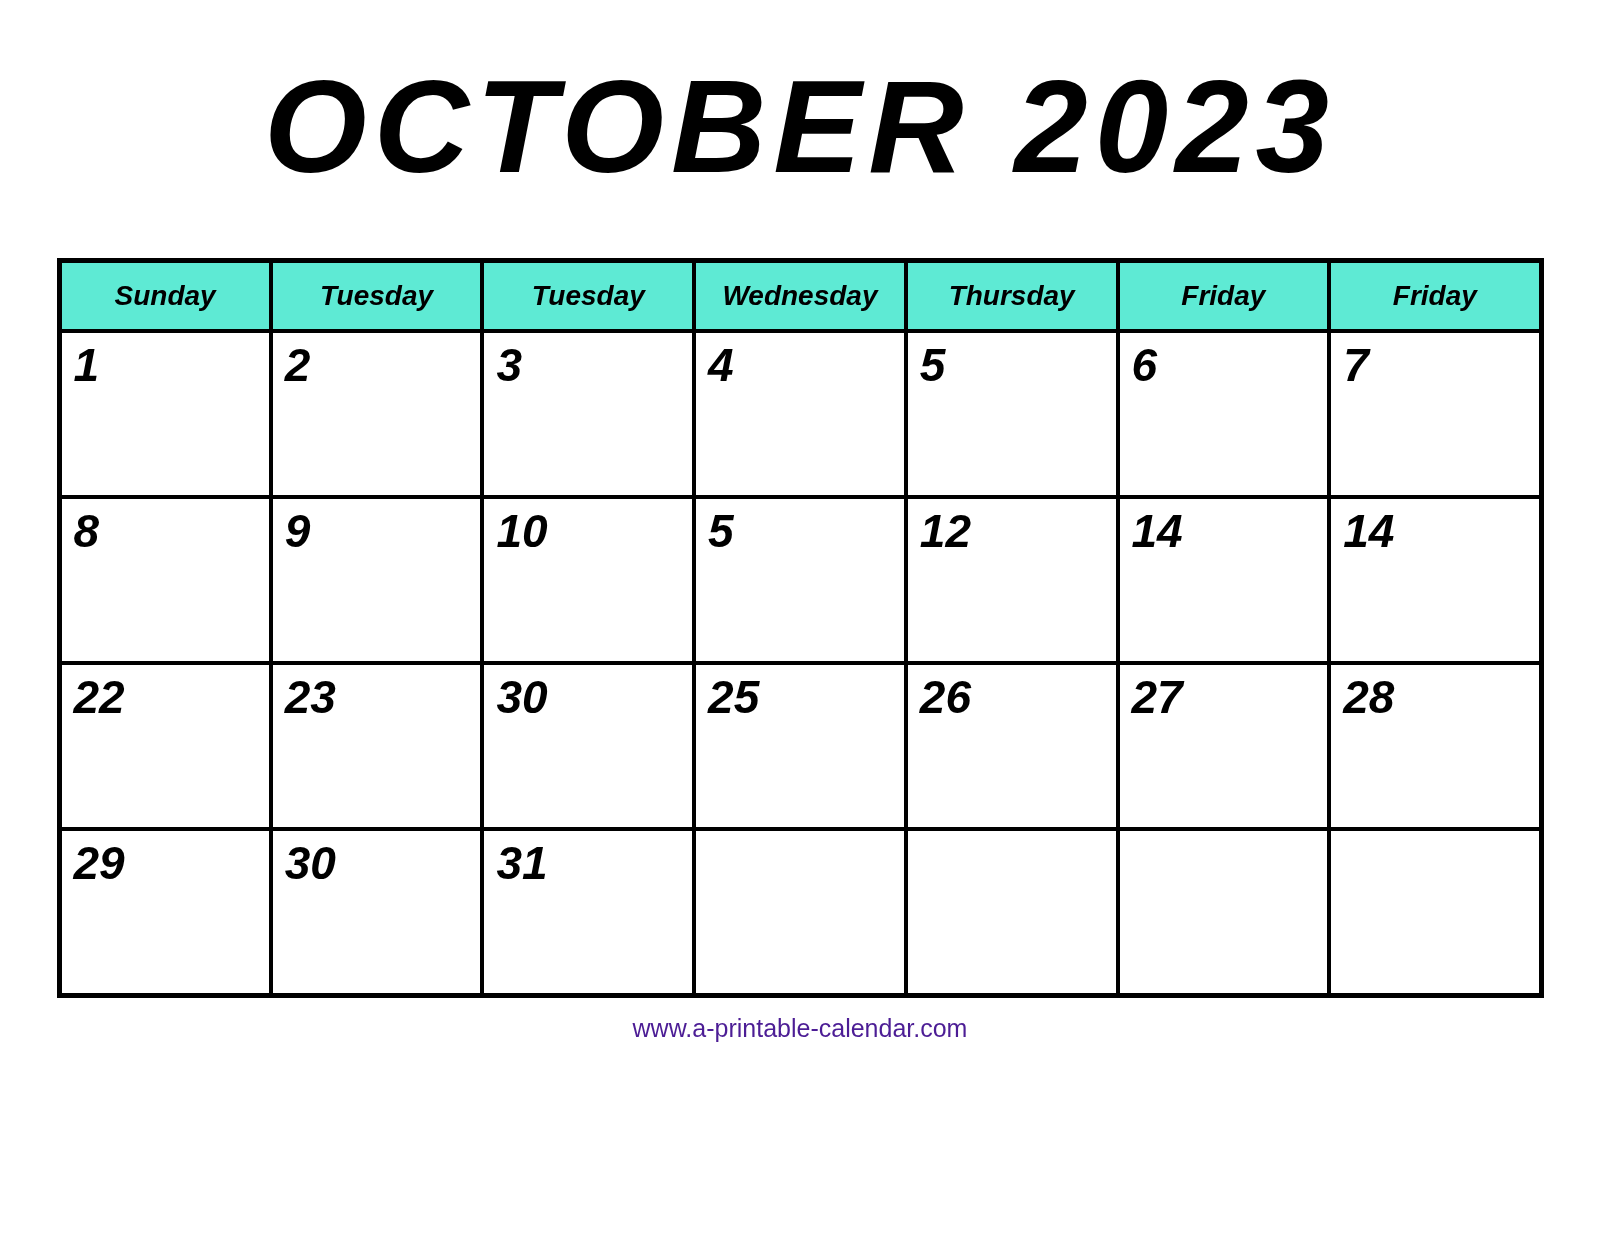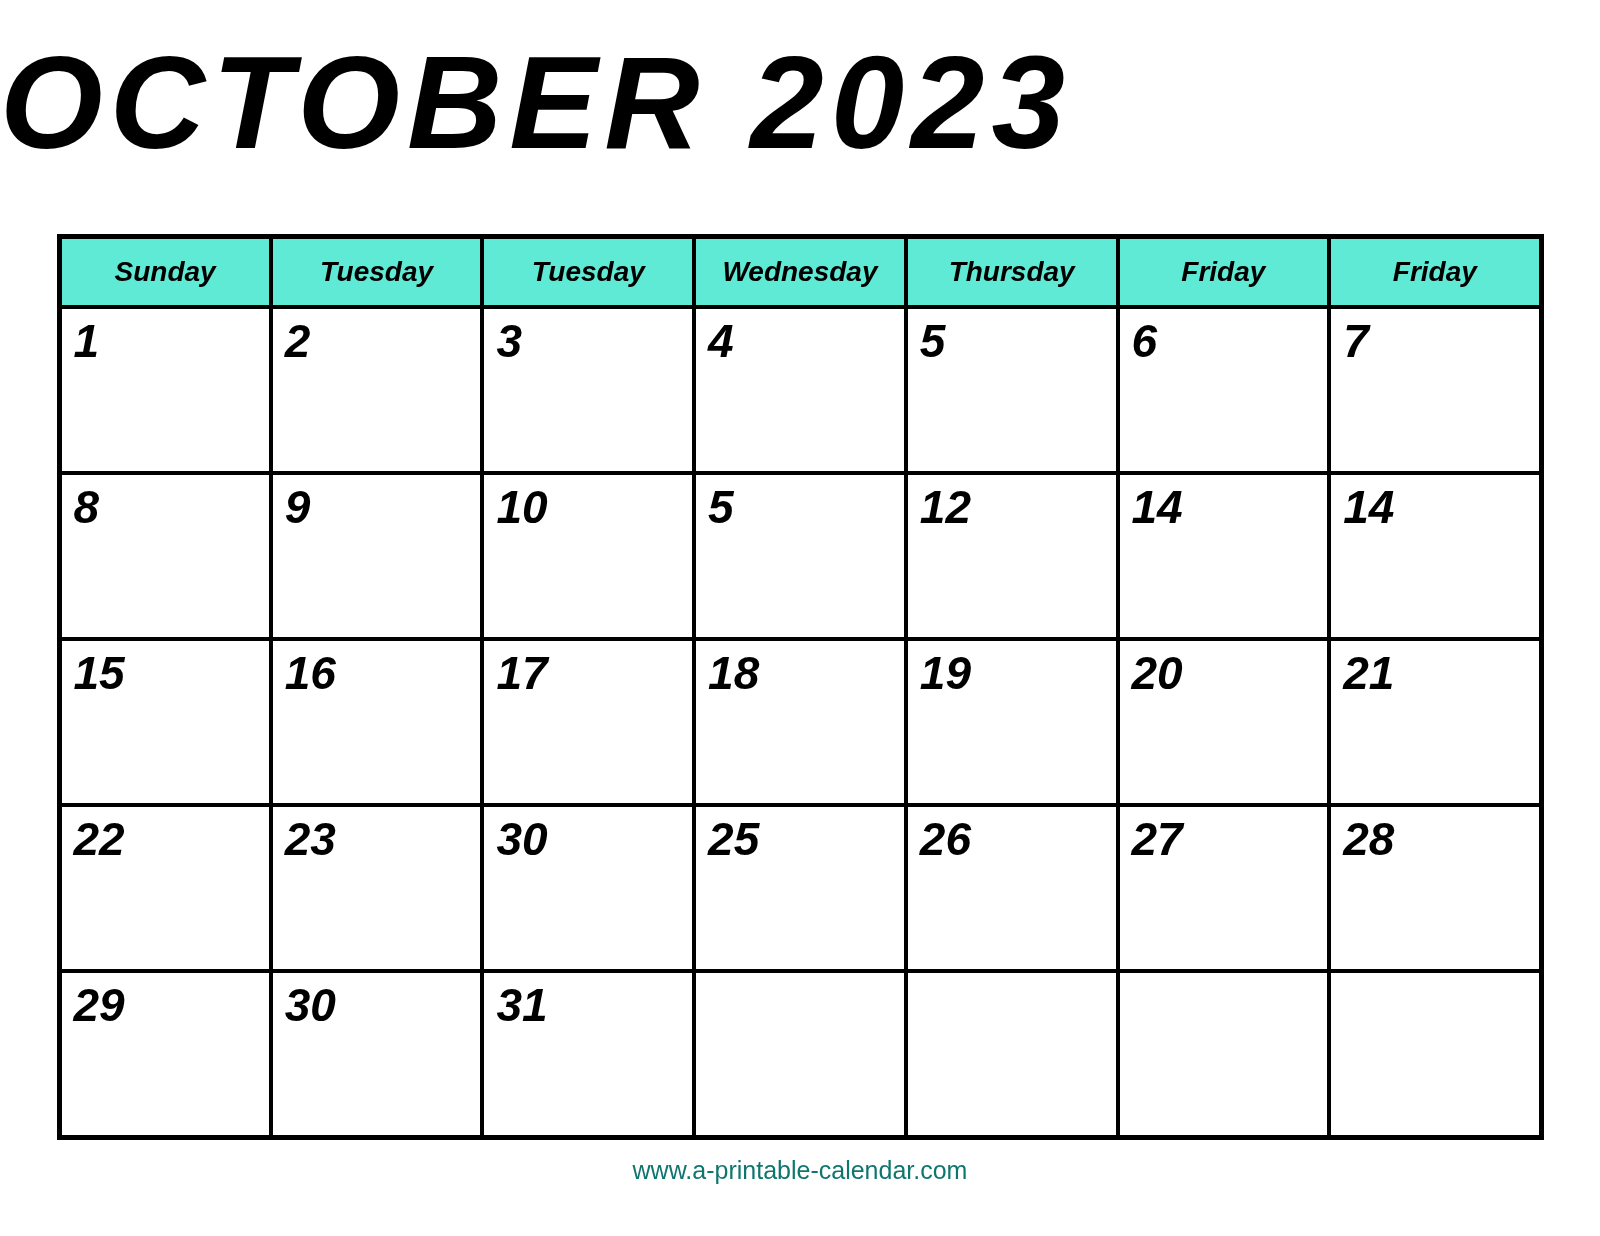--- a/index.html
+++ b/index.html
@@ -5,21 +5,22 @@
   html, body { margin: 0; padding: 0; }
   body {
     width: 1600px;
     height: 1236px;
     background: #ffffff;
     font-family: "Liberation Sans", sans-serif;
     color: #000000;
     overflow: hidden;
   }
   .page-title {
-    margin-top: 24px;
+    margin-top: 48px;
+    text-align: center;
     font-size: 132px;
     font-weight: bold;
     font-style: italic;
     letter-spacing: 7px;
     line-height: 1.2;
     white-space: nowrap;
     color: #000000;
   }
   table.calendar {
     border-collapse: collapse;
@@ -51,21 +52,21 @@
     line-height: 1.05;
     padding: 8px 0 0 12px;
     color: #000000;
   }
   .site-footer {
     margin-top: 16px;
     text-align: center;
     font-size: 25px;
     font-weight: normal;
     font-style: normal;
-    color: #0f766e;
+    color: #4c1d95;
   }
 </style>
 </head>
 <body>
 
 <div class="page-title">OCTOBER 2023</div>
 
 <table class="calendar">
   <thead>
     <tr>
@@ -91,29 +92,20 @@
     <tr>
       <td>8</td>
       <td>9</td>
       <td>10</td>
       <td>5</td>
       <td>12</td>
       <td>14</td>
       <td>14</td>
     </tr>
     <tr>
-      <td>15</td>
-      <td>16</td>
-      <td>17</td>
-      <td>18</td>
-      <td>19</td>
-      <td>20</td>
-      <td>21</td>
-    </tr>
-    <tr>
       <td>22</td>
       <td>23</td>
       <td>30</td>
       <td>25</td>
       <td>26</td>
       <td>27</td>
       <td>28</td>
     </tr>
     <tr>
       <td>29</td>

